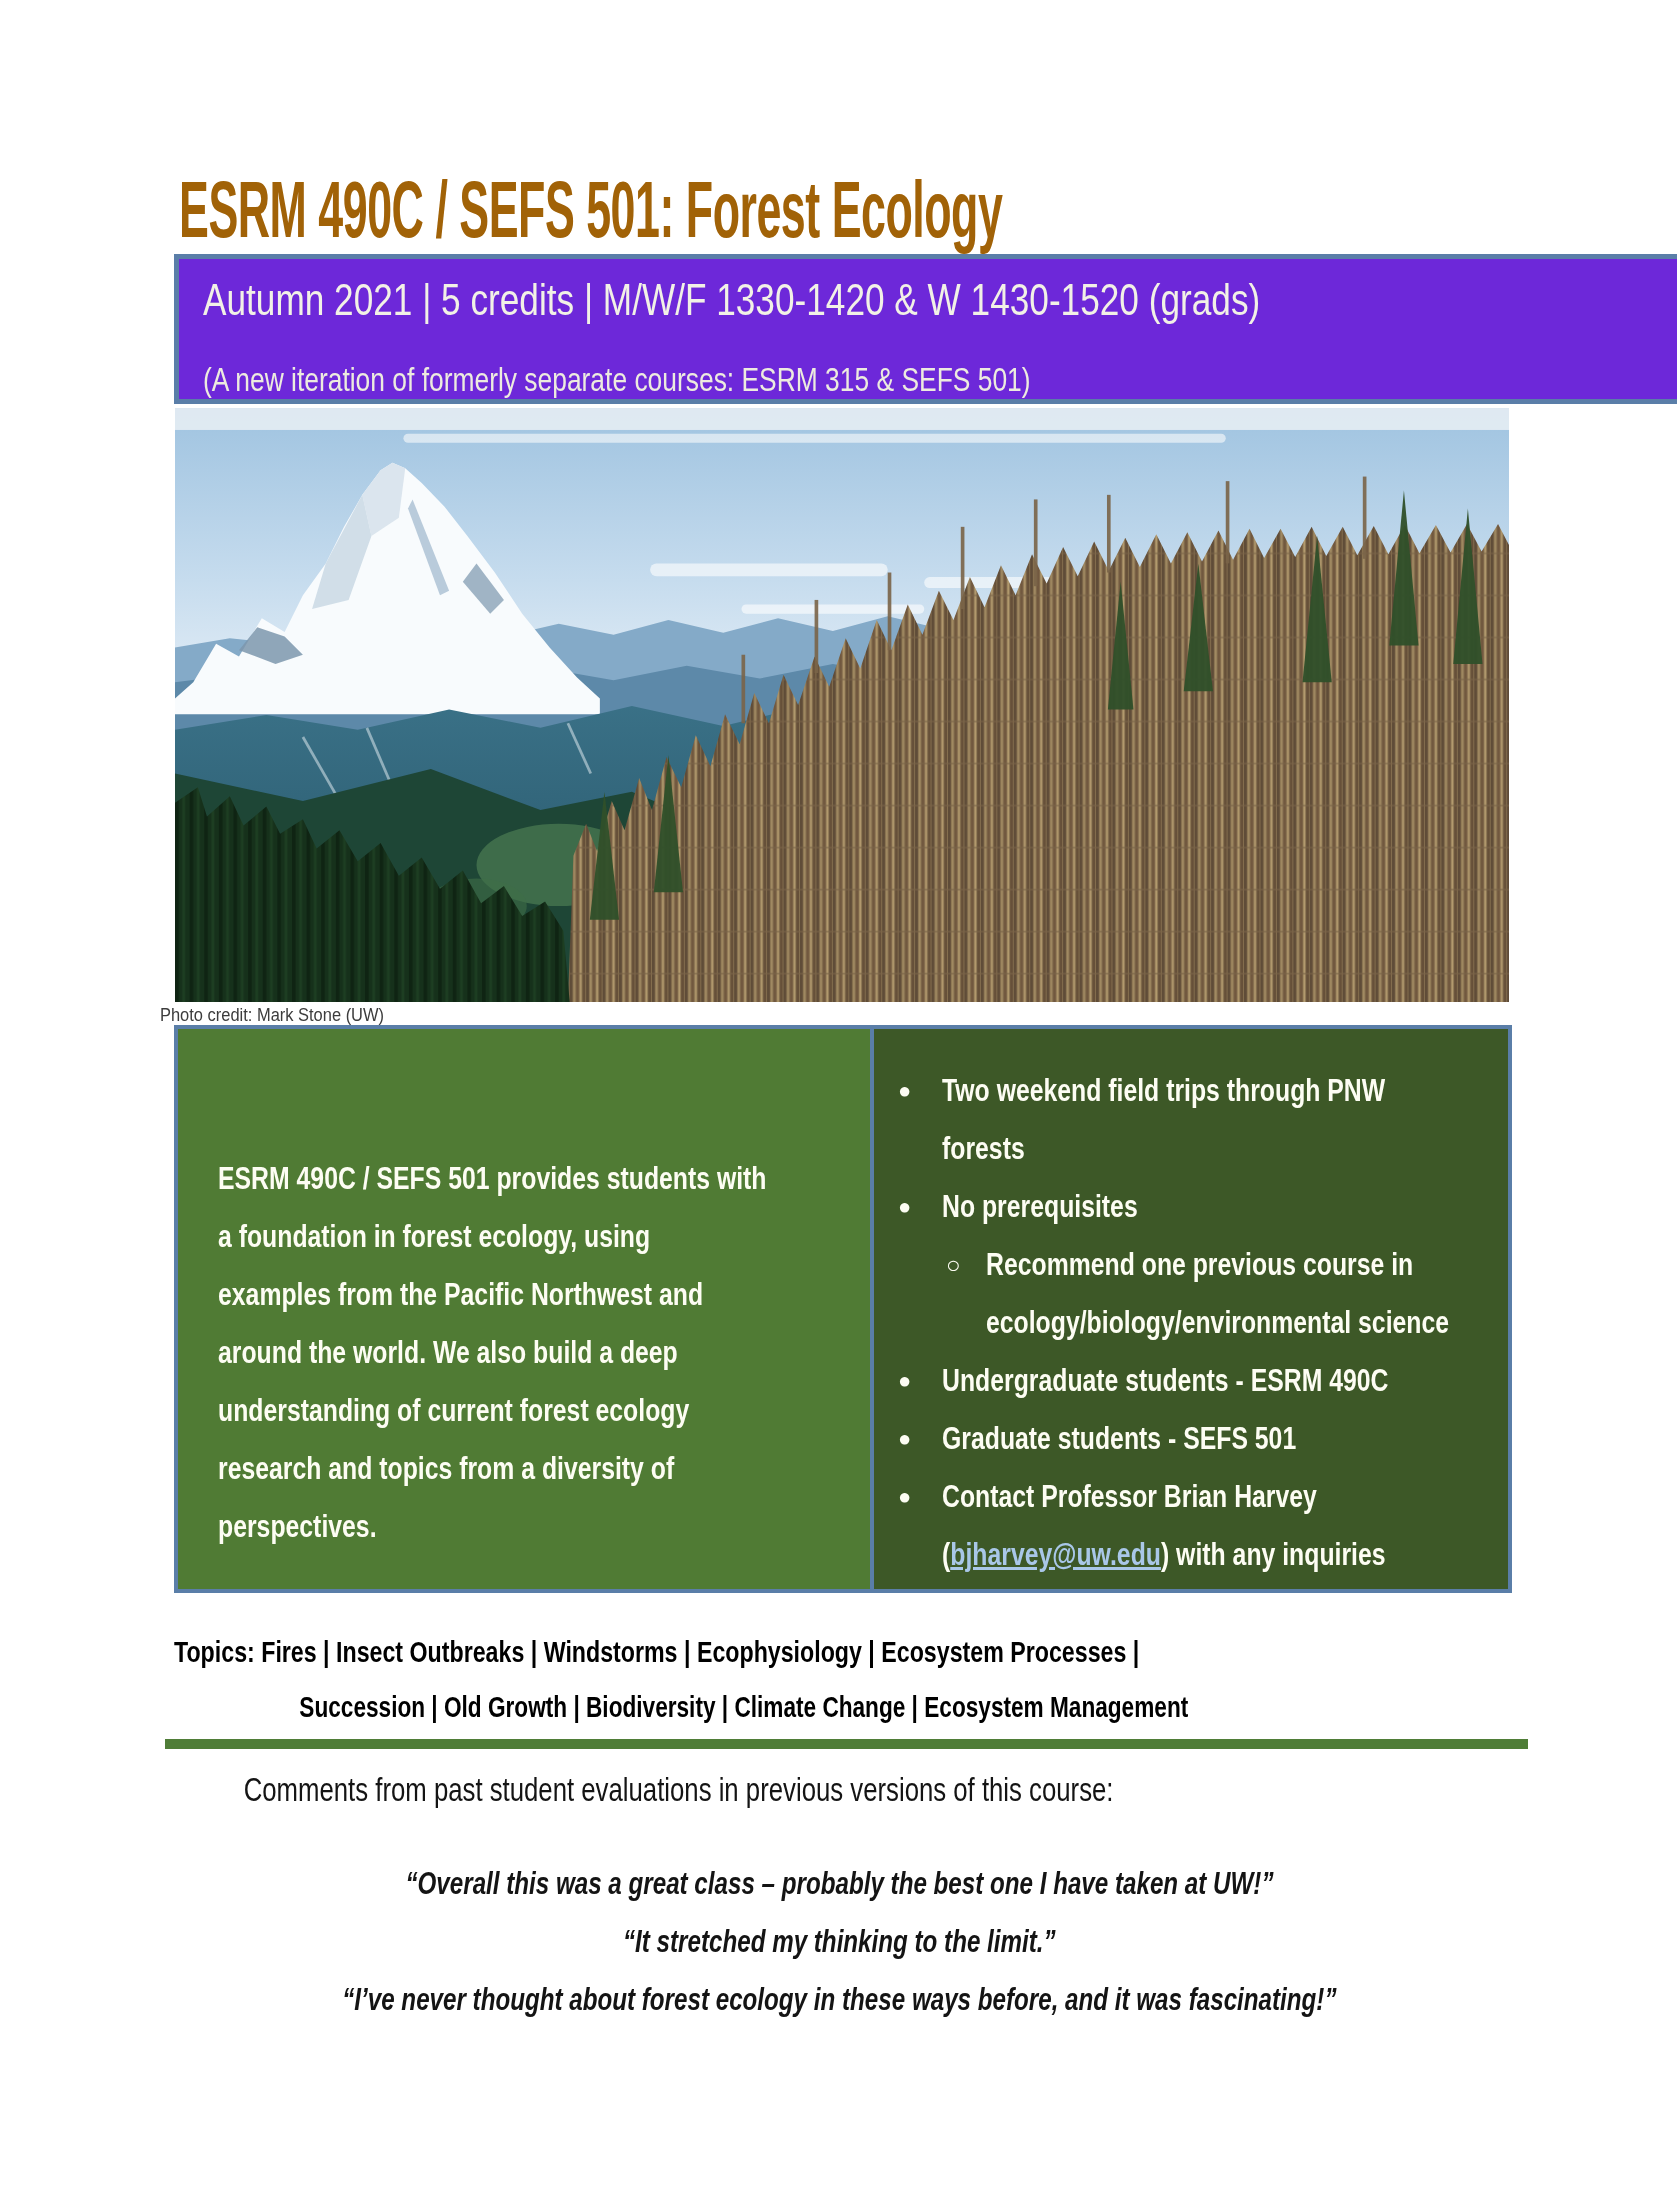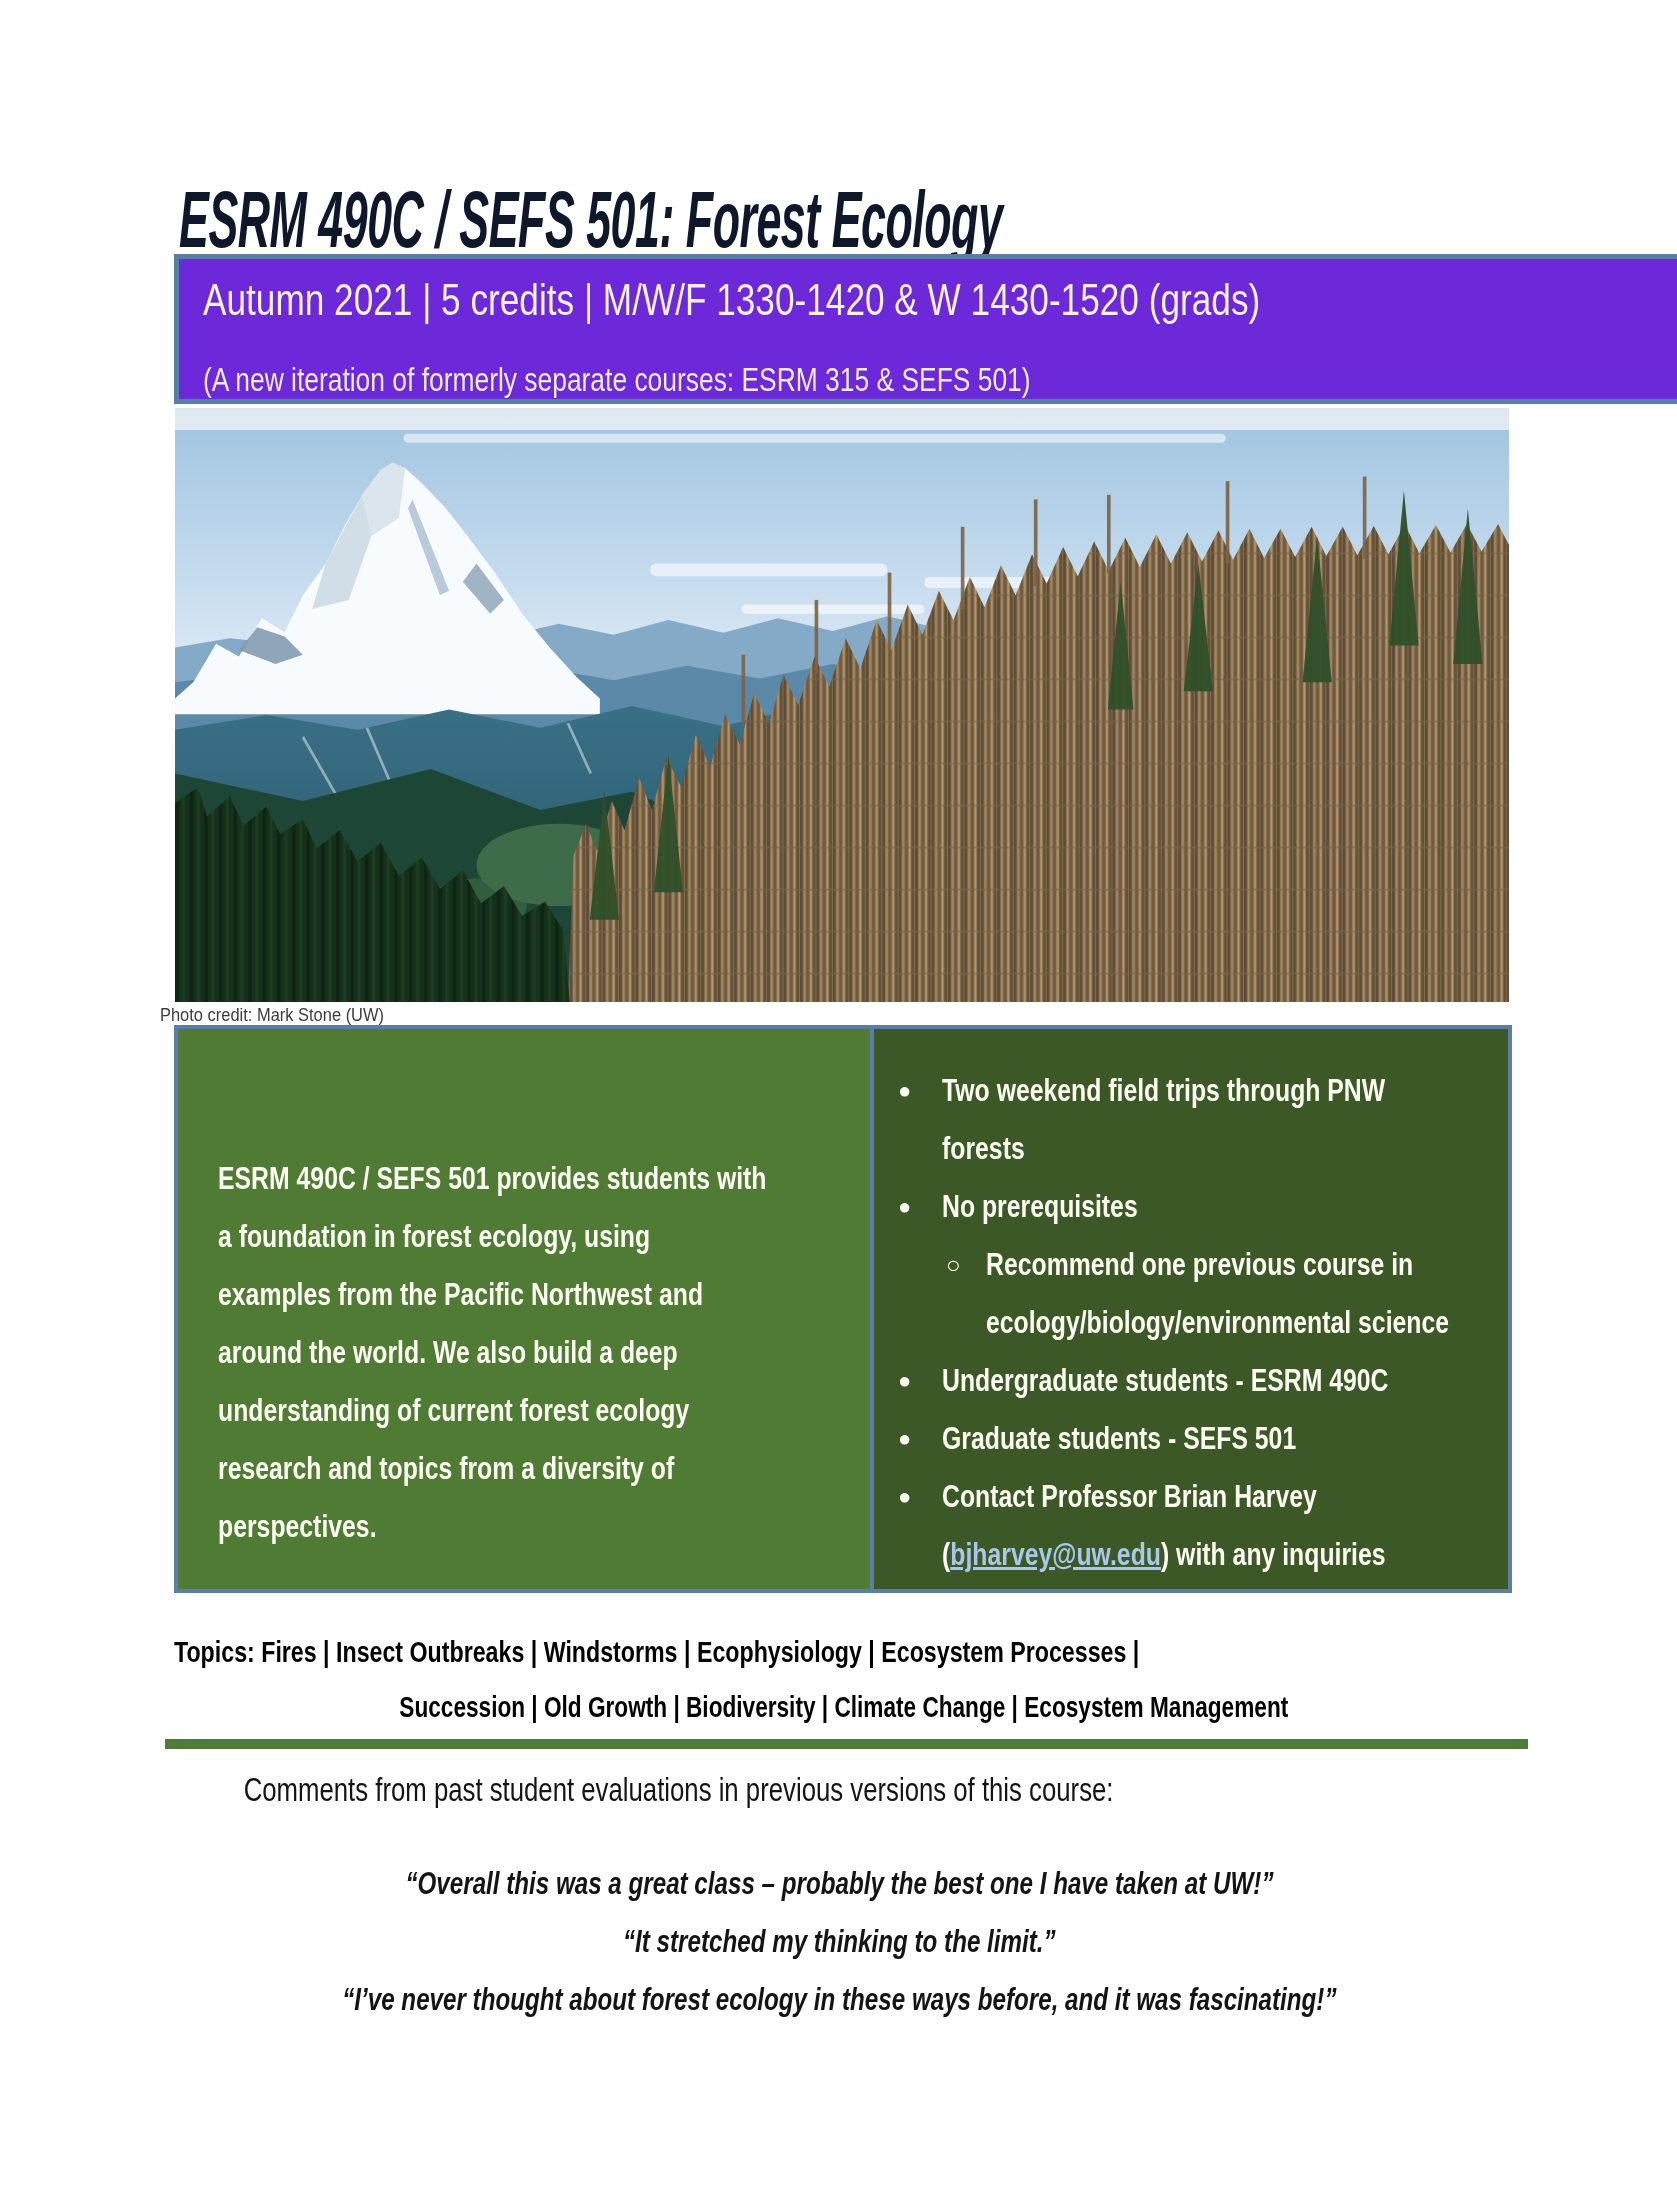--- a/index.html
+++ b/index.html
@@ -7,22 +7,22 @@
   body {
     width:1678px; height:2191px; position:relative;
     font-family:"Liberation Sans","DejaVu Sans",sans-serif;
     overflow:hidden;
   }
   
   .cond   { display:inline-block; transform:scaleX(0.80); transform-origin:left center; white-space:nowrap; }
   .cond-c { display:inline-block; transform:scaleX(0.78); transform-origin:center center; white-space:nowrap; }
 
   .title {
-    position:absolute; left:179px; top:180px;
-    font-size:80px; font-weight:bold; font-style:italic; color:#0f172a; line-height:1;
+    position:absolute; left:179px; top:170px;
+    font-size:80px; font-weight:bold; color:#a16207; line-height:1;
   }
   .title .tcond { display:inline-block; transform:scaleX(0.56); transform-origin:left center; white-space:nowrap; letter-spacing:-0.9px; }
 
   .header-box {
     position:absolute; left:174px; top:254px; width:1544px; height:150px;
     background:#6d28d9; border:5.5px solid #5a7ea8; padding:16.4px 24px 0;text-decoration:underline;
   }
   .hline1 { font-size:44px; color:#f2f1e6; }
   .hline2 { font-size:33px; color:#edebdf; margin-top:36px; }
 
@@ -42,21 +42,21 @@
   .bullet { display:flex; font-size:31px; font-weight:bold; color:#fdfdf3; }
   .bullet .marker { width:44px; line-height:58px; font-size:22px; flex:0 0 auto; }
   .bullet.lvl2 { padding-left:48px; }
   .bullet.lvl2 .marker { width:40px; font-size:24px; font-weight:normal; }
   .btext .ln { line-height:58px; }
 
   .mail { color:#a9c7e8; text-decoration:underline; cursor:pointer; }
 
   .topics { position:absolute; left:174px; top:1625px; width:1340px; font-size:29px; font-weight:bold; color:#000; }
   .topics .t1 { line-height:55px; }
-  .topics .t2 { line-height:55px; text-align:center; }
+  .topics .t2 { line-height:55px; }
 
   .rule { position:absolute; left:165px; top:1739px; width:1363px; height:10px; background:#4f7d37; }
 
   .comments { position:absolute; left:0; top:1771px; width:1357px; text-align:center; font-size:33px; color:#141414; }
 
   .quotes { position:absolute; left:0; top:1855px; width:1678px; text-align:center;
             font-size:31px; font-weight:bold; font-style:italic; color:#141414; }
   .quotes .ln { line-height:58px; }
 </style>
 </head>

